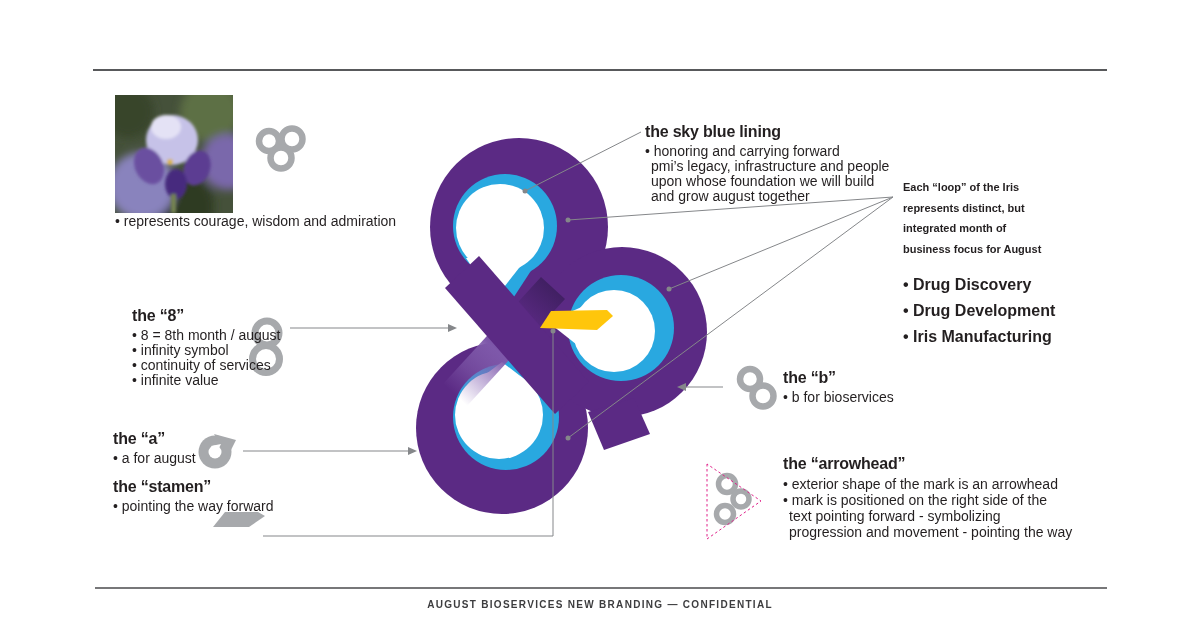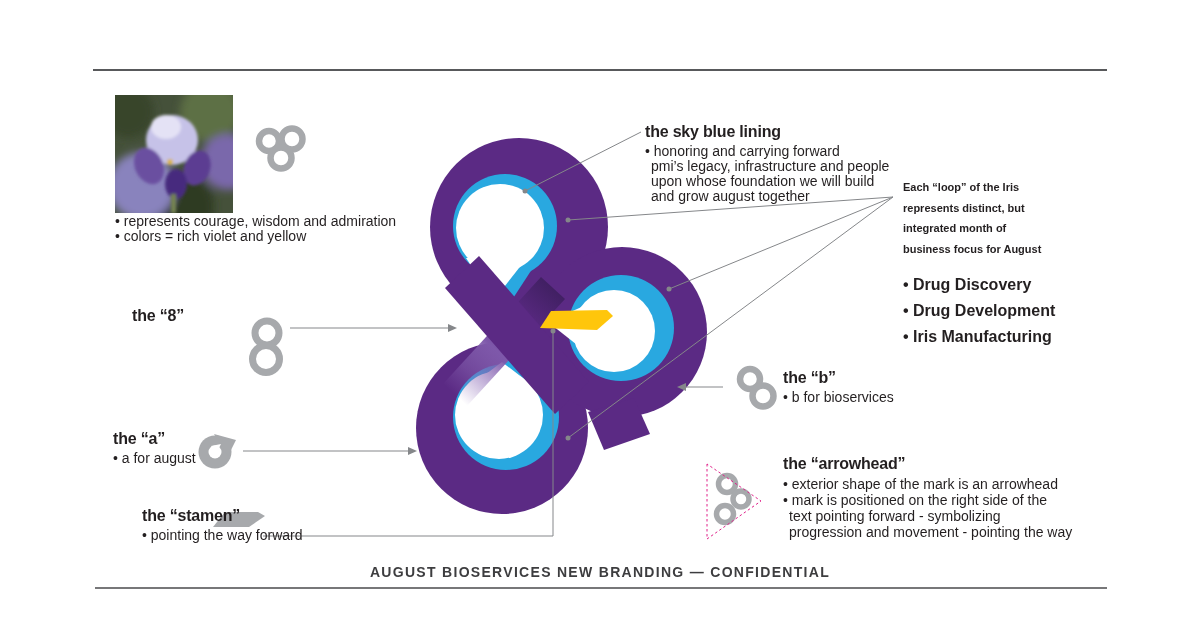--- a/index.html
+++ b/index.html
@@ -10,22 +10,22 @@
   .art{position:absolute;left:0;top:0;}
   .txt{position:absolute;}
   .h{font-size:16px;font-weight:600;letter-spacing:-0.2px;line-height:19px;white-space:nowrap;}
   .bl{font-size:14px;font-weight:400;line-height:15px;white-space:nowrap;}
   .bl .cont{padding-left:6px;}
   .bullets{margin-top:3px;}
   .loops .line{font-size:11px;font-weight:600;line-height:20.5px;white-space:nowrap;}
   .loops .dbullet{font-size:16px;font-weight:600;line-height:26px;white-space:nowrap;}
   .loops .dgroup{margin-top:13px;}
   .footer-label{
-    position:absolute;left:0;right:0;top:564px;text-align:center;
-    font-size:14px;font-weight:600;letter-spacing:1.3px;color:#3d3d3f;white-space:nowrap;
+    position:absolute;left:0;right:0;top:599px;text-align:center;
+    font-size:10px;font-weight:600;letter-spacing:1.3px;color:#3d3d3f;white-space:nowrap;
   }
 </style>
 </head>
 <body>
 
 <div class="canvas">
 
   <svg class="art" width="1200" height="627" viewBox="0 0 1200 627">
     <defs>
       <linearGradient id="bandGrad" gradientUnits="userSpaceOnUse" x1="553" y1="288" x2="455" y2="395">
@@ -151,36 +151,41 @@
       <circle cx="553" cy="331" r="2.5"></circle>
       <polygon points="457,328 448,324 448,332"></polygon>
       <polygon points="417,451 408,447 408,455"></polygon>
       <polygon points="677,387 686,383 686,391"></polygon>
     </g>
   </svg>
 
   <div class="txt" style="left:115px;top:211px;">
     <div class="bullets bl">
       <div>• represents courage, wisdom and admiration</div>
-      <div>• colors = rich violet and yellow</div>
     </div>
   </div>
 
   <div class="txt" style="left:132px;top:306px;">
     <div class="h">the “8”</div>
+    <div class="bullets bl">
+      <div>• 8 = 8th month / august</div>
+      <div>• infinity symbol</div>
+      <div>• continuity of services</div>
+      <div>• infinite value</div>
+    </div>
   </div>
 
   <div class="txt" style="left:113px;top:429px;">
     <div class="h">the “a”</div>
     <div class="bullets bl">
       <div>• a for august</div>
     </div>
   </div>
 
-  <div class="txt" style="left:113px;top:506px;margin-left:29px;">
+  <div class="txt" style="left:113px;top:477px;">
     <div class="h">the “stamen”</div>
     <div class="bullets bl">
       <div>• pointing the way forward</div>
     </div>
   </div>
 
   <div class="txt" style="left:645px;top:106px;margin-top:16px;">
     <div class="h">the sky blue lining</div>
     <div class="bullets bl">
       <div>• honoring and carrying forward</div>

